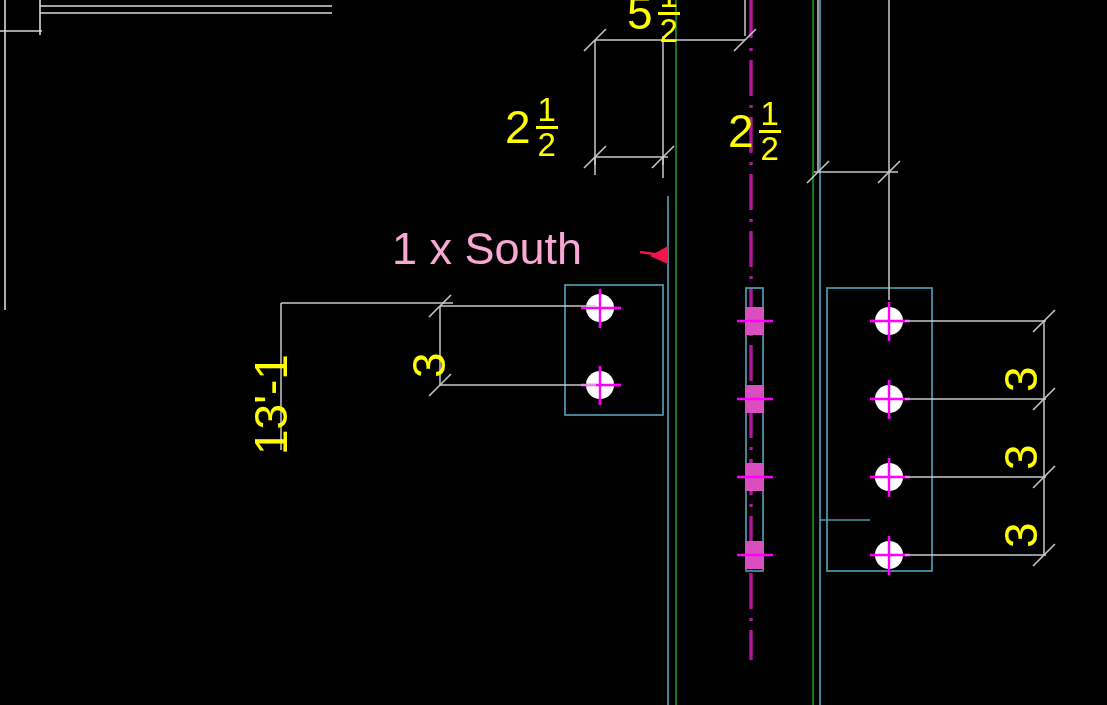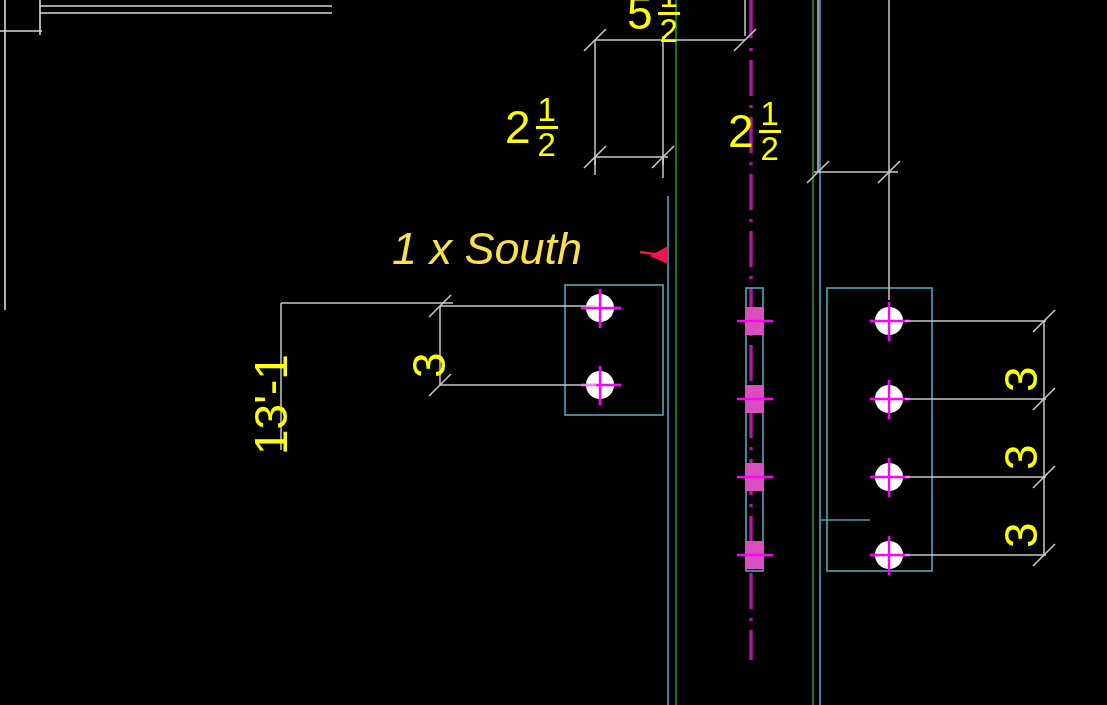--- a/index.html
+++ b/index.html
@@ -64,27 +64,26 @@
     margin:1px 0;
   }
   .frac .stack .den{ padding:0 2px; }
   .plainnum{
     font-size:46px;
     color:#ffff00;
     line-height:1;
   }
   .noteText{
     position:absolute;
-    color:#fde047;
+    color:#f9a8d4;
     font-family:"Liberation Sans", sans-serif;
     font-size:45px;
     line-height:1;
     white-space:nowrap;
     user-select:none;
-    font-style:italic;
   }
 </style>
 </head>
 <body>
 
 <div id="stage">
 
   <svg viewBox="0 0 1107 705" xmlns="http://www.w3.org/2000/svg">
 
     <defs>

